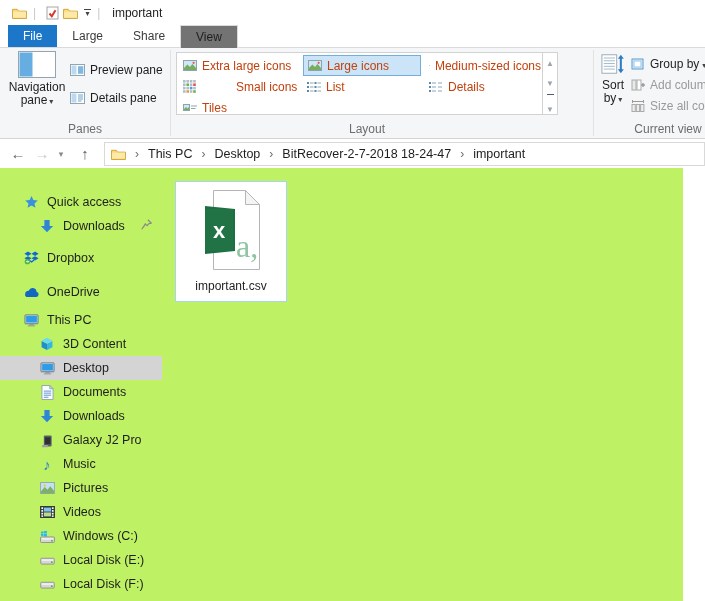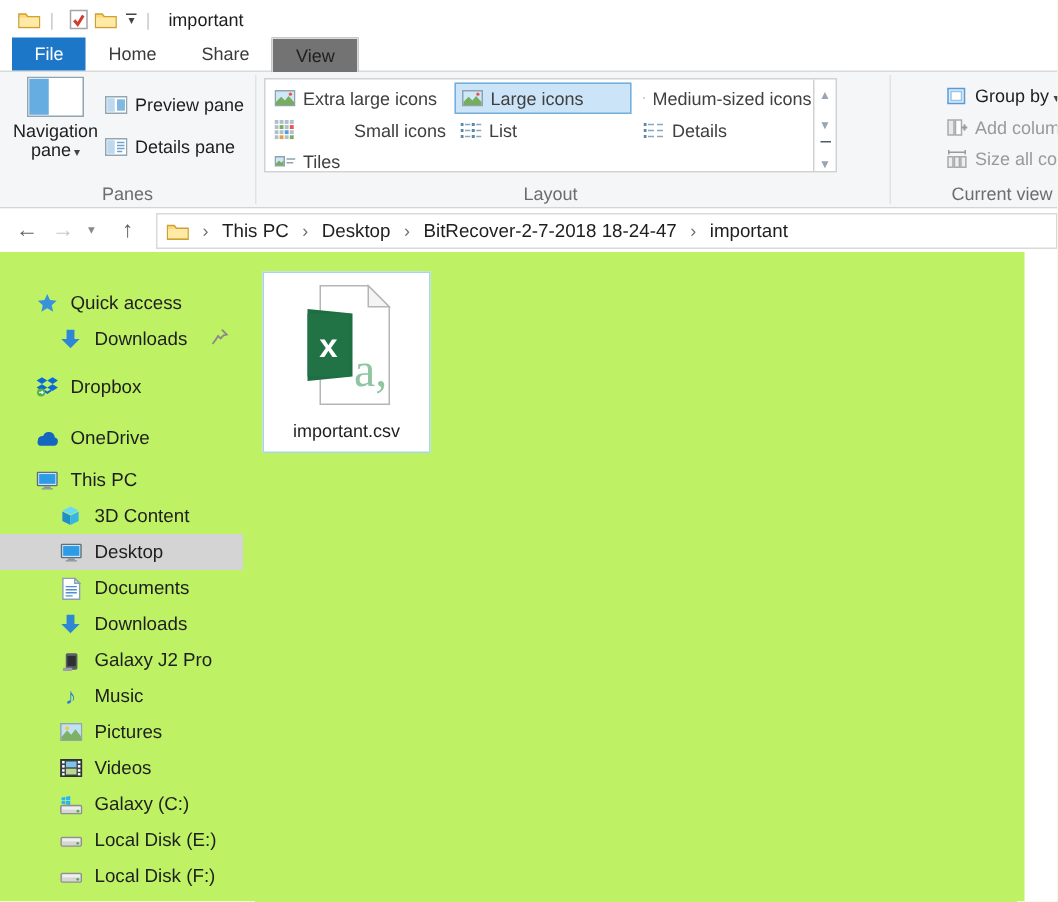--- a/index.html
+++ b/index.html
@@ -25,21 +25,21 @@
   .ribbon { position:absolute; left:0; top:48px; width:705px; height:91px; background:#f5f6f7; border-bottom:1px solid #d4d4d4; }
   .vsep { position:absolute; top:2px; bottom:2px; width:1px; background:#e2e2e2; }
   .grp-label { position:absolute; bottom:2px; font-size:12px; color:#6d6d6d; text-align:center; }
   .rbtn-big { position:absolute; display:flex; flex-direction:column; align-items:center; font-size:12px; color:#1e1e1e; text-align:center; line-height:13px; }
   .rbtn-big .drop::after { content:"▾"; font-size:8px; color:#444; margin-left:2px; }
   .rbtn-sm { position:absolute; display:flex; align-items:center; gap:5px; font-size:12px; color:#1e1e1e; white-space:nowrap; height:20px; }
   .rbtn-sm.disabled { color:#9a9a9a; }
   .rbtn-sm .drop::after { content:"▾"; font-size:8px; color:#444; margin-left:3px; }
 
   .gallery { position:absolute; left:176px; top:4px; width:382px; height:63px; background:#fff; border:1px solid #d2d2d2; }
-  .g-item { position:absolute; display:flex; align-items:center; gap:5px; font-size:12px; color:#404040; height:21px; padding-left:4px; white-space:nowrap; }
+  .g-item { position:absolute; display:flex; align-items:center; gap:5px; font-size:12px; color:#c2410c; height:21px; padding-left:4px; white-space:nowrap; }
   .g-item.selcted { background:#cce4f7; border:1px solid #74aedb; }
   .g-scroll { position:absolute; right:0; top:0; width:15px; height:61px; border-left:1px solid #d2d2d2; display:flex; flex-direction:column; }
   .g-scroll span { flex:1; display:flex; align-items:center; justify-content:center; font-size:8px; color:#9aa5b1; }
   .g-scroll span.exp { color:#4f5d6b; flex-direction:column; line-height:5px; }
   .g-scroll span.exp .bar { width:7px; border-top:1px solid #4f5d6b; margin-bottom:1px; }
 
   
   .addrbar { position:absolute; left:0; top:139px; width:705px; height:29px; background:#fff; display:flex; align-items:center; }
   .nav-arrow { font-size:15px; width:24px; text-align:center; }
   .nav-back { color:#636363; margin-left:6px; }
@@ -95,21 +95,21 @@
     <span class="qat-chev">
         <span class="bar"></span>
         <span>▾</span>
       </span>
     <span class="sep">|</span>
     <span class="win-title">important</span>
   </div>
 
   <div class="tabs">
     <span class="tab file">File</span>
-    <span class="tab">Home</span>
+    <span class="tab">Large</span>
     <span class="tab">Share</span>
     <span class="tab active">View</span>
   </div>
 
   <div class="ribbon">
 
     <div class="rbtn-big" style="left:8px; top:3px; width:58px;">
       <svg width="38" height="27" viewBox="0 0 38 27">
           <rect x=".5" y=".5" width="37" height="26" fill="#fff" stroke="#93a5b1"></rect>
           <rect x="1.5" y="1.5" width="13" height="24" fill="#66aee2"></rect>
@@ -235,20 +235,31 @@
         <span>▼</span>
         <span class="exp">
             <span class="bar"></span>
             <span>▼</span>
           </span>
       </div>
     </div>
     <div class="grp-label" style="left:176px; width:382px;">Layout</div>
     <div class="vsep" style="left:593px;"></div>
 
+    <div class="rbtn-big" style="left:596px; top:3px; width:34px;">
+      <svg width="24" height="26" viewBox="0 0 26 26">
+          <rect x="1" y="3" width="16" height="20" fill="#fff" stroke="#9aa7b0"></rect>
+          <g stroke="#9ab6c9">
+            <path d="M3 6.5h12M3 9.5h12M3 12.5h12M3 15.5h12M3 18.5h12"></path>
+          </g>
+          <path fill="#2e7cc3" d="M21.5 3l3.2 4.2h-2.1v11.6h2.1L21.5 23l-3.2-4.2h2.1V7.2h-2.1z"></path>
+        </svg>
+      <span style="margin-top:2px;">Sort</span>
+      <span class="drop">by</span>
+    </div>
     <div class="rbtn-sm" style="left:631px; top:6px;">
       <svg width="14" height="12" viewBox="0 0 14 12">
           <rect x="1" y="1" width="11" height="10" fill="#ddeefa" stroke="#5b9bd5"></rect>
           <rect x="3" y="3" width="7" height="6" fill="#fff" stroke="#9cc3e5"></rect>
         </svg>
       <span class="drop">Group by</span>
     </div>
     <div class="rbtn-sm disabled" style="left:631px; top:27px;">
       <svg width="14" height="12" viewBox="0 0 14 12">
           <rect x="1" y="1" width="4" height="10" fill="#e9e9e9" stroke="#aaa"></rect>
@@ -447,21 +458,21 @@
                 <path d="M1 1.8l2.6-.4v2.4H1z"></path>
                 <path d="M4.1 1.3L7.3.8v3H4.1z"></path>
                 <path d="M1 4.3h2.6v2.4L1 6.3z"></path>
                 <path d="M4.1 4.3h3.2v3l-3.2-.5z"></path>
               </g>
               <rect x=".5" y="7.5" width="15" height="6" rx="1" fill="#d6d6d6" stroke="#8f8f8f"></rect>
               <rect x="1.5" y="8.5" width="13" height="2" fill="#efefef"></rect>
               <circle cx="12.8" cy="11.6" r="1" fill="#4db04a"></circle>
             </svg>
           </span>
-        <span>Galaxy (C:)</span>
+        <span>Windows (C:)</span>
       </div>
       <div class="srow child">
         <span class="sic">
             <svg width="15" height="9" viewBox="0 0 16 10">
               <rect x=".5" y="2.5" width="15" height="6.5" rx="1" fill="#d6d6d6" stroke="#8f8f8f"></rect>
               <rect x="1.5" y="3.5" width="13" height="2" fill="#efefef"></rect>
               <circle cx="12.8" cy="6.9" r="1" fill="#4db04a"></circle>
             </svg>
           </span>
         <span>Local Disk (E:)</span>

